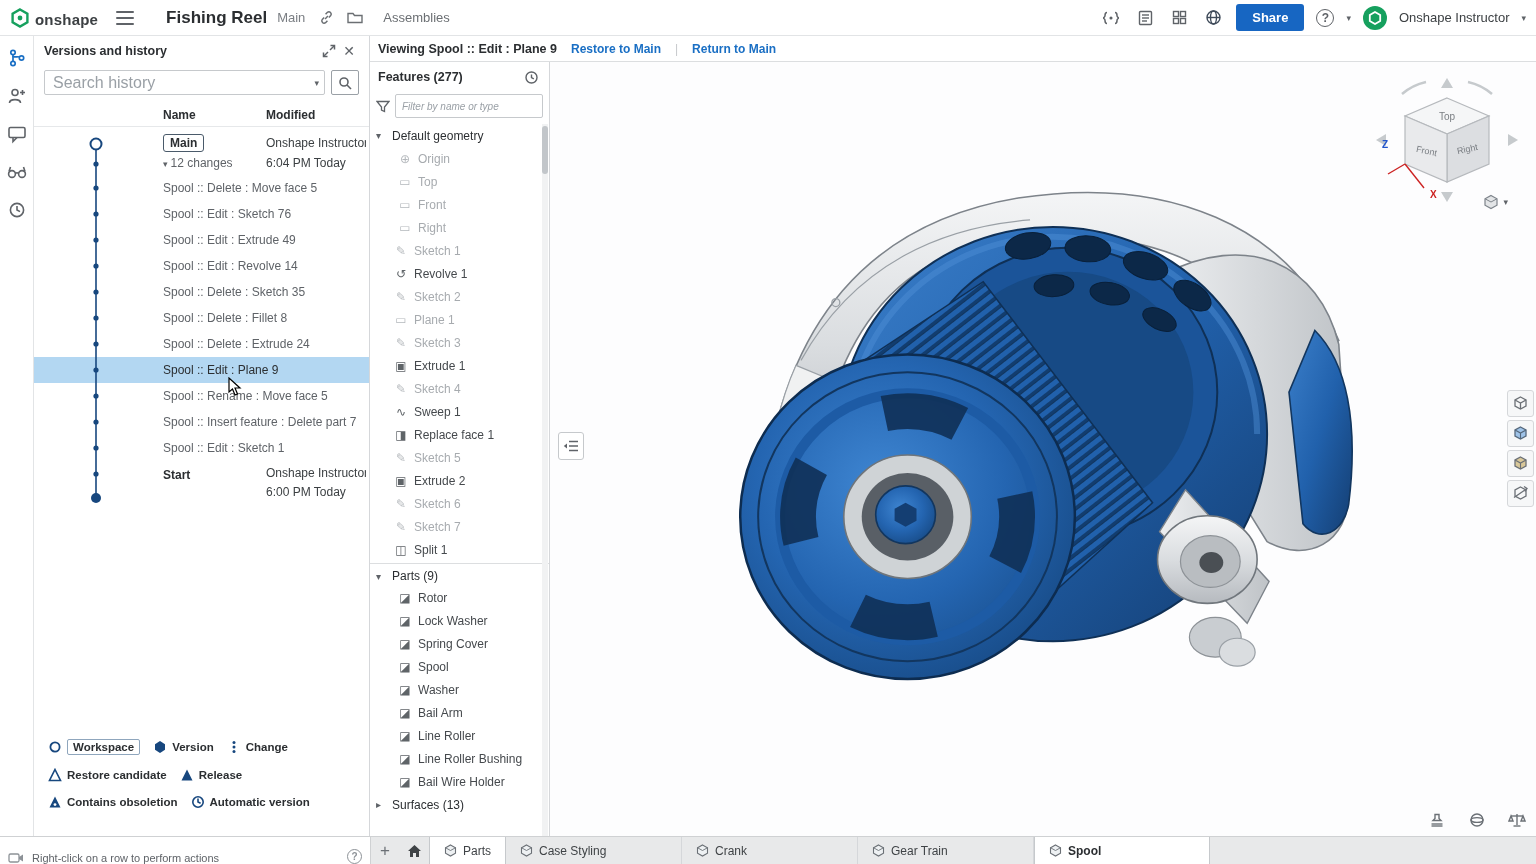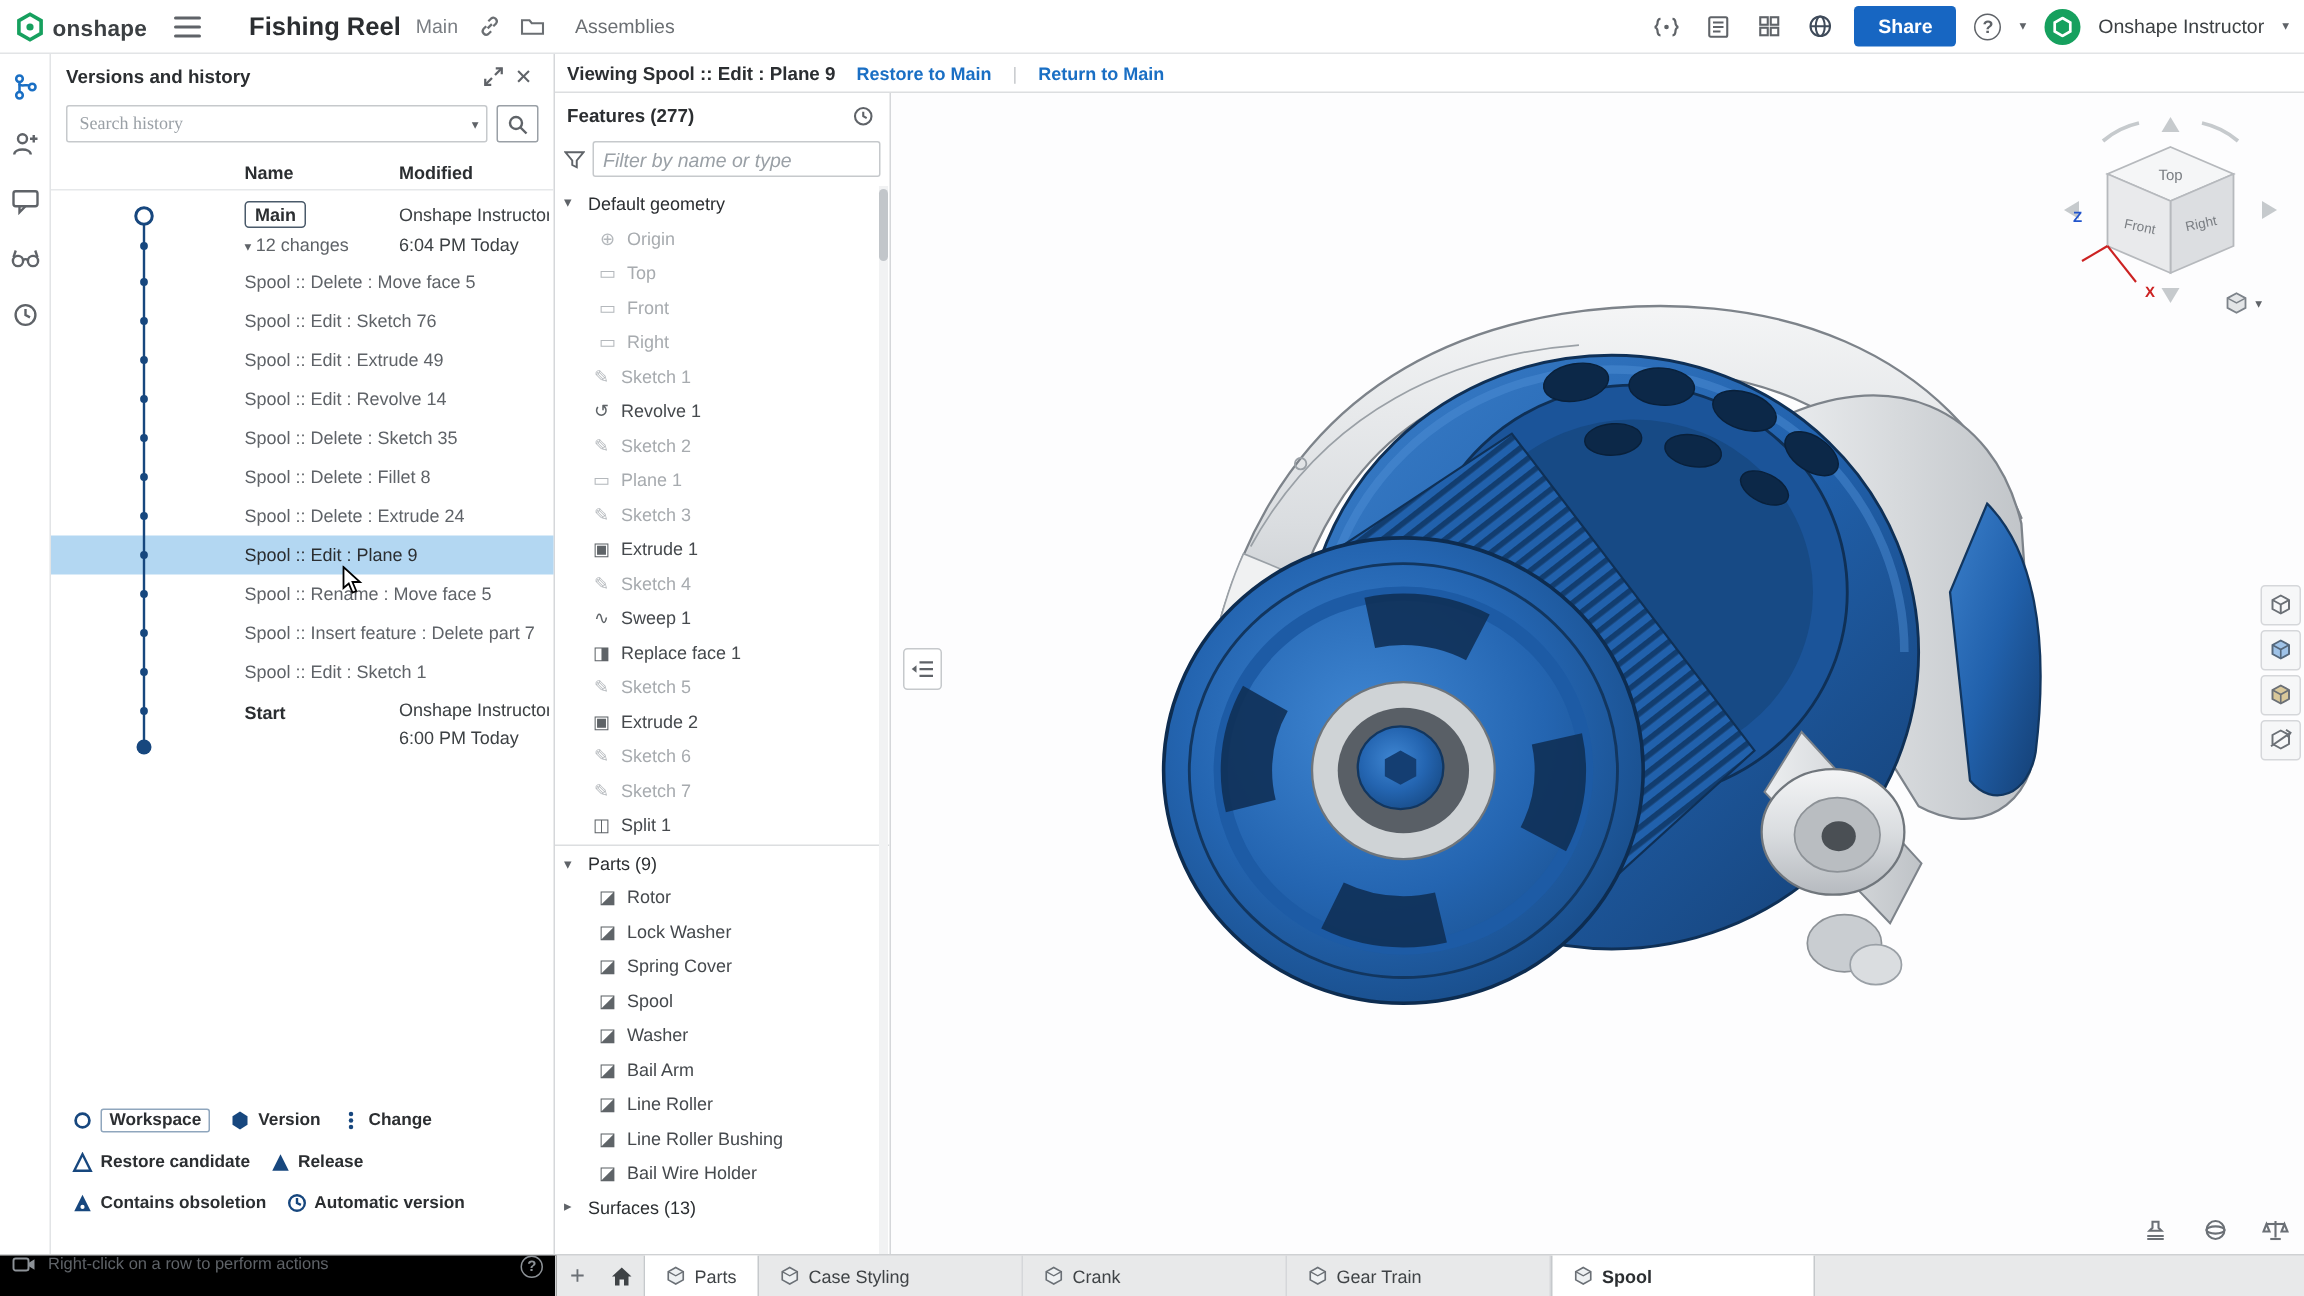--- a/index.html
+++ b/index.html
@@ -32,21 +32,21 @@
   #leftstrip { flex:0 0 34px; border-right:1px solid #e2e4e6; display:flex; flex-direction:column; align-items:center; padding-top:10px; gap:14px; background:#fff; }
   .ls-icon { width:24px; height:24px; display:flex; align-items:center; justify-content:center; cursor:pointer; }
 
   
   #versions-panel { flex:0 0 336px; border-right:1px solid #d5d7da; display:flex; flex-direction:column; background:#fff; position:relative; }
   .vp-header { height:30px; display:flex; align-items:center; padding:0 10px; }
   .vp-title { font-weight:bold; font-size:12.5px; color:#2b2e31; flex:1; }
   .vp-hbtn { width:20px; height:20px; display:flex; align-items:center; justify-content:center; color:#5f6368; cursor:pointer; font-size:14px; }
   .vp-search { display:flex; align-items:center; padding:4px 10px 8px 10px; gap:6px; }
   .search-box { flex:1; position:relative; }
-  .search-box input { width:100%; height:25px; border:1px solid #c6c9cc; border-radius:2px; padding:0 20px 0 8px; font-size:12px; color:#3c4043; outline:none; font-family:Liberation Serif, serif; }
+  .search-box input { width:100%; height:25px; border:1px solid #c6c9cc; border-radius:2px; padding:0 20px 0 8px; font-size:16px; color:#3c4043; outline:none; font-family:Liberation Sans, sans-serif; }
   .search-box input::placeholder { color:#9aa0a6; }
   .sb-caret { position:absolute; right:6px; top:8px; font-size:9px; color:#5f6368; cursor:pointer; }
   .search-btn { width:28px; height:25px; border:1px solid #9aa0a6; border-radius:2px; background:#fff; display:flex; align-items:center; justify-content:center; cursor:pointer; }
   .vp-cols { display:flex; height:24px; align-items:center; border-bottom:1px solid #e6e8ea; font-weight:bold; color:#2b2e31; }
   .vp-cols .c1 { padding-left:129px; width:232px; }
   .history { position:relative; padding-top:6px; }
   .graph-svg { position:absolute; left:0; top:0; pointer-events:none; }
   .hrow-main { height:42px; position:relative; }
   .badge-main { position:absolute; left:129px; top:1px; border:1.5px solid #4a5a6a; border-radius:3px; padding:1px 6px; font-weight:bold; font-size:12px; color:#2b2e31; background:#fff; cursor:pointer; }
   .main-author { position:absolute; left:232px; top:3px; width:100px; overflow:hidden; white-space:nowrap; color:#3c4043; }
@@ -73,21 +73,21 @@
   .vb-link { color:#1a6fc4; font-weight:bold; font-size:12px; cursor:pointer; }
   .vb-sep { color:#c6c9cc; }
 
   #content-row { flex:1; display:flex; min-height:0; }
 
   
   #features-panel { flex:0 0 176px; border-right:1px solid #d5d7da; background:#fff; display:flex; flex-direction:column; position:relative; }
   .fp-header { height:30px; display:flex; align-items:center; padding:0 8px; }
   .fp-title { font-weight:bold; font-size:12.5px; color:#2b2e31; flex:1; }
   .fp-filter { display:flex; align-items:center; gap:5px; padding:2px 6px 6px 6px; }
-  .fp-filter input { flex:1; min-width:0; height:24px; border:1px solid #c6c9cc; border-radius:2px; padding:0 6px; font-size:13px; font-style:italic; color:#3c4043; outline:none; font-family:inherit; }
+  .fp-filter input { flex:1; min-width:0; height:24px; border:1px solid #c6c9cc; border-radius:2px; padding:0 6px; font-size:10px; font-style:italic; color:#3c4043; outline:none; font-family:inherit; }
   .fp-filter input::placeholder { color:#9aa0a6; }
   #feature-tree { flex:1; overflow:hidden; position:relative; padding-bottom:4px; }
   .tree-row { height:23px; display:flex; align-items:center; gap:6px; padding-left:24px; cursor:pointer; color:#45494d; white-space:nowrap; }
   .tree-row.group { padding-left:6px; font-weight:normal; color:#2b2e31; }
   .tree-row.child { padding-left:28px; }
   .tree-row.muted { color:#a7abaf; }
   .tree-row.muted .ticon { color:#b4b8bc; }
   .ticon { width:14px; text-align:center; font-size:12px; color:#5f6468; flex:0 0 14px; }
   .tchev { font-size:10px; color:#5f6368; width:10px; flex:0 0 10px; }
   .parts-sep { border-top:1px solid #dcdee0; margin-top:2px; padding-top:2px; }
@@ -100,21 +100,21 @@
   #viewcube { position:absolute; top:14px; right:14px; width:150px; height:140px; cursor:pointer; }
   #cube-menu { position:absolute; top:132px; right:28px; display:flex; align-items:center; gap:4px; cursor:pointer; color:#5f6368; }
   #panel-toggle { position:absolute; left:8px; top:370px; width:26px; height:28px; background:#fff; border:1px solid #c6c9cc; border-radius:3px; display:flex; align-items:center; justify-content:center; cursor:pointer; }
   #right-tools { position:absolute; right:2px; top:328px; display:flex; flex-direction:column; gap:3px; }
   .rt-btn { width:27px; height:27px; background:#f6f7f8; border:1px solid #d5d7da; border-radius:3px; display:flex; align-items:center; justify-content:center; cursor:pointer; }
   #vp-bottom-icons { position:absolute; right:8px; bottom:6px; display:flex; gap:18px; }
   .vb-icon { width:22px; height:20px; display:flex; align-items:center; justify-content:center; color:#6b7076; cursor:pointer; }
 
   
   #footer { flex:0 0 28px; display:flex; background:#e8e9ea; border-top:1px solid #cfd1d3; }
-  #status-bar { flex:0 0 371px; background:#000000; border-right:1px solid #cfd1d3; display:flex; align-items:flex-start; padding:0 8px; gap:8px; color:#5f6368; font-size:11px; }
+  #status-bar { flex:0 0 371px; background:#ffffff; border-right:1px solid #cfd1d3; display:flex; align-items:flex-end; padding:0 8px; gap:8px; color:#5f6368; font-size:11px; }
   #status-bar .q { margin-left:auto; width:15px; height:15px; border-radius:50%; border:1.4px solid #8d9297; color:#8d9297; font-size:10px; font-weight:bold; display:flex; align-items:center; justify-content:center; cursor:pointer; }
   #tabbar { flex:1; display:flex; align-items:stretch; }
   .tab-plus { width:28px; display:flex; align-items:center; justify-content:center; color:#6b7076; font-size:17px; cursor:pointer; }
   .tab-home { width:30px; display:flex; align-items:center; justify-content:center; cursor:pointer; }
   .tab { display:flex; align-items:center; gap:6px; padding:0 14px; font-size:12px; color:#3f4346; border-right:1px solid #d5d7da; cursor:pointer; white-space:nowrap; position:relative; }
   .tab.white { background:#fff; border-right:1px solid #c6c9cc; border-left:1px solid #c6c9cc; }
   .tab.active { background:#fff; font-weight:bold; color:#2b2e31; }
   .tab-widths-case { width:176px; }
 </style>
 </head>

